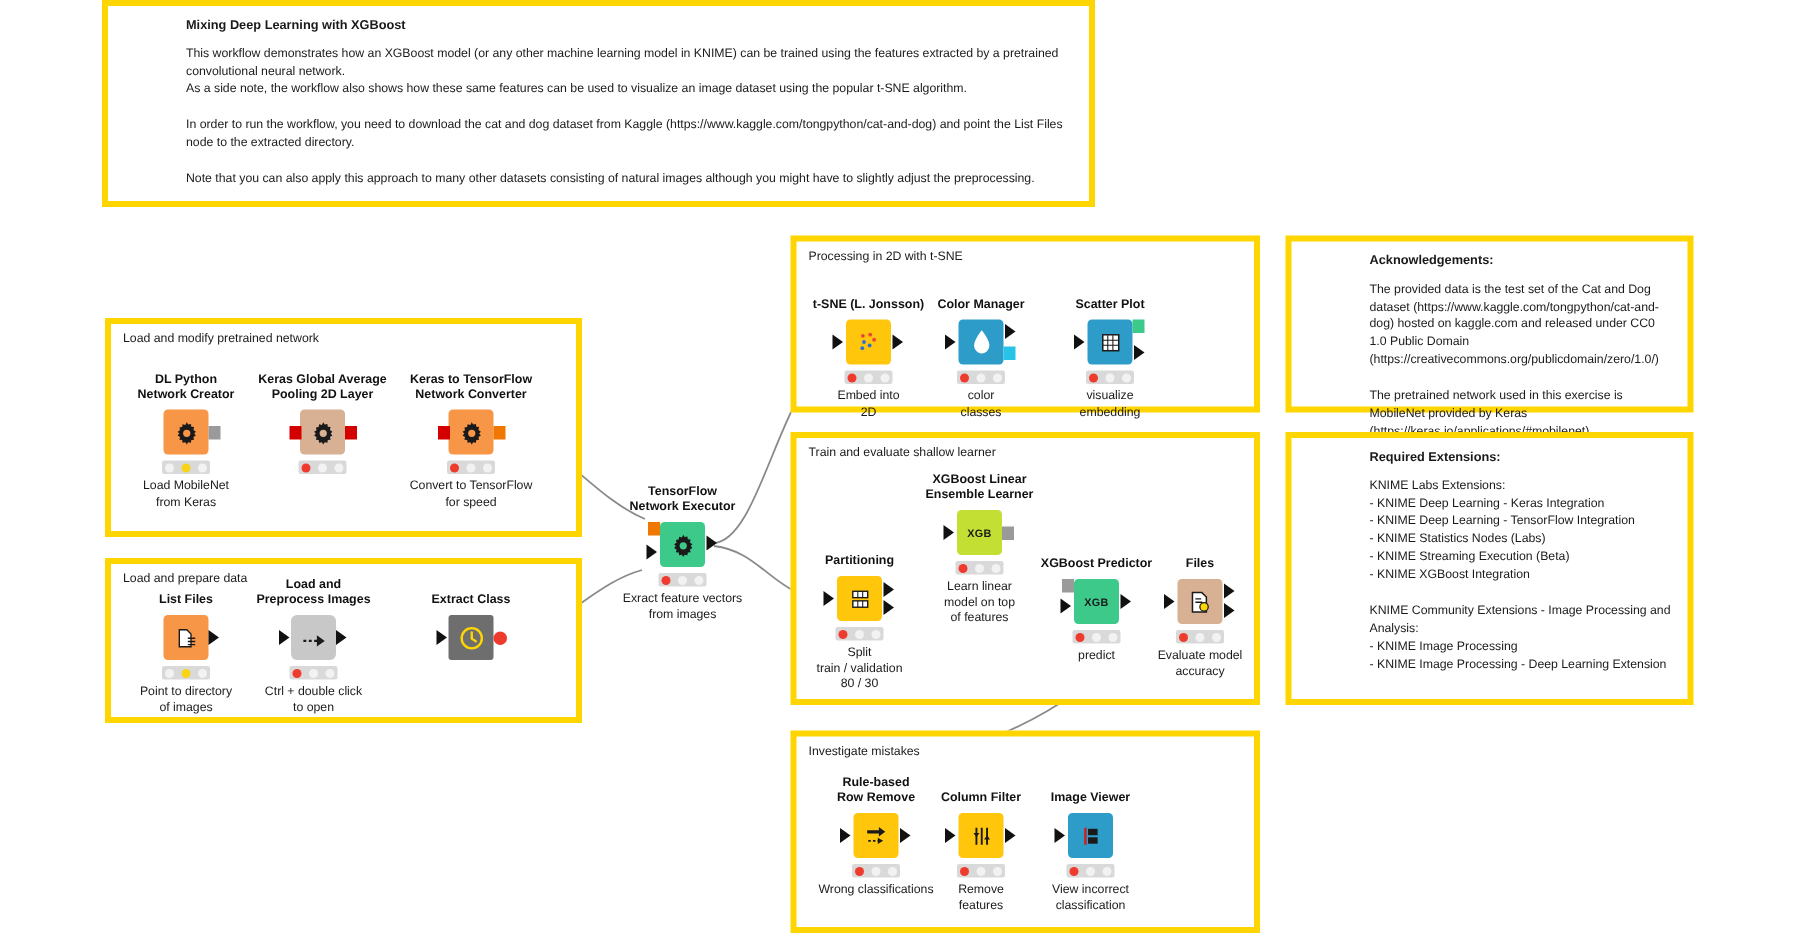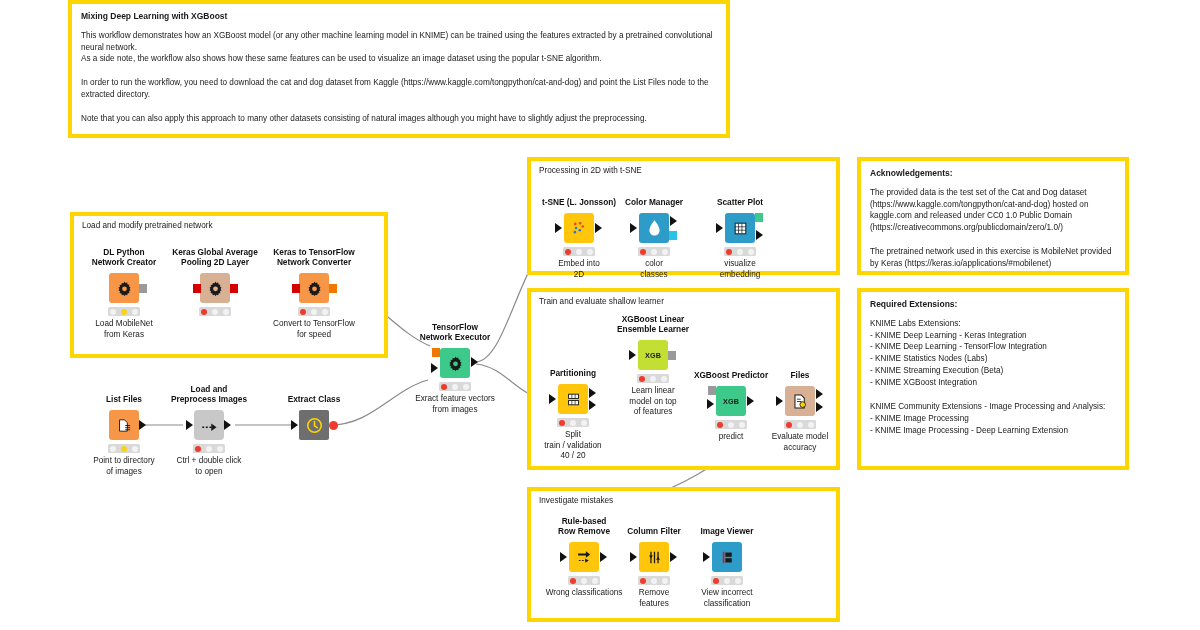--- a/index.html
+++ b/index.html
@@ -11,20 +11,21 @@
     position:relative;
   }
   #canvas{position:absolute;left:0;top:0;width:1200px;height:630px;}
 
   
   .anno{
     position:absolute;
     background:#ffffff;
     border:4px solid #FFD500;
     box-sizing:border-box;
+    padding-left:43px;
   }
   .anno-title{
     font-weight:bold;
     font-size:8.5px;
     color:#1a1a1a;
     line-height:1.25;
     margin:0 0 8px 0;
     white-space:pre-wrap;
   }
   .anno-body{
@@ -181,20 +182,23 @@
 KNIME Community Extensions - Image Processing and Analysis:
 - KNIME Image Processing
 - KNIME Image Processing - Deep Learning Extension</div>
     </div>
   </div>
 
   <div class="group" style="left:70px;top:212px;width:318px;height:146px;">
     <span class="group-label">Load and modify pretrained network</span>
   </div>
 
+  <div class="group" style="left:70px;top:372px;width:318px;height:110px;">
+    <span class="group-label">Load and prepare data</span>
+  </div>
 
   <div class="group" style="left:527px;top:157px;width:313px;height:118px;">
     <span class="group-label">Processing in 2D with t-SNE</span>
   </div>
 
   <div class="group" style="left:527px;top:288px;width:313px;height:182px;">
     <span class="group-label">Train and evaluate shallow learner</span>
   </div>
 
   <div class="group" style="left:527px;top:487px;width:313px;height:135px;">
@@ -403,21 +407,21 @@
     <div class="port tri" style="left:-24px;top:-5px;"></div>
     <div class="port tri" style="left:16px;top:-11px;"></div>
     <div class="port tri" style="left:16px;top:1px;"></div>
     <div class="status">
       <i class="red"></i>
         <i></i>
         <i></i>
     </div>
     <div class="desc">Split
 train / validation
-40 / 20</div>
+80 / 30</div>
   </div>
 
   <div class="node" style="left:653px;top:355px;">
     <div class="nm">XGBoost Linear
 Ensemble Learner</div>
     <div class="box" style="background:#C3DF33;">
       <span style="font-size:7.2px;font-weight:bold;color:#1a1a1a;letter-spacing:.2px;">XGB</span>
     </div>
     <div class="port tri" style="left:-24px;top:-5px;"></div>
     <div class="port sq" style="left:15px;top:-4px;background:#9a9a9a;"></div>

